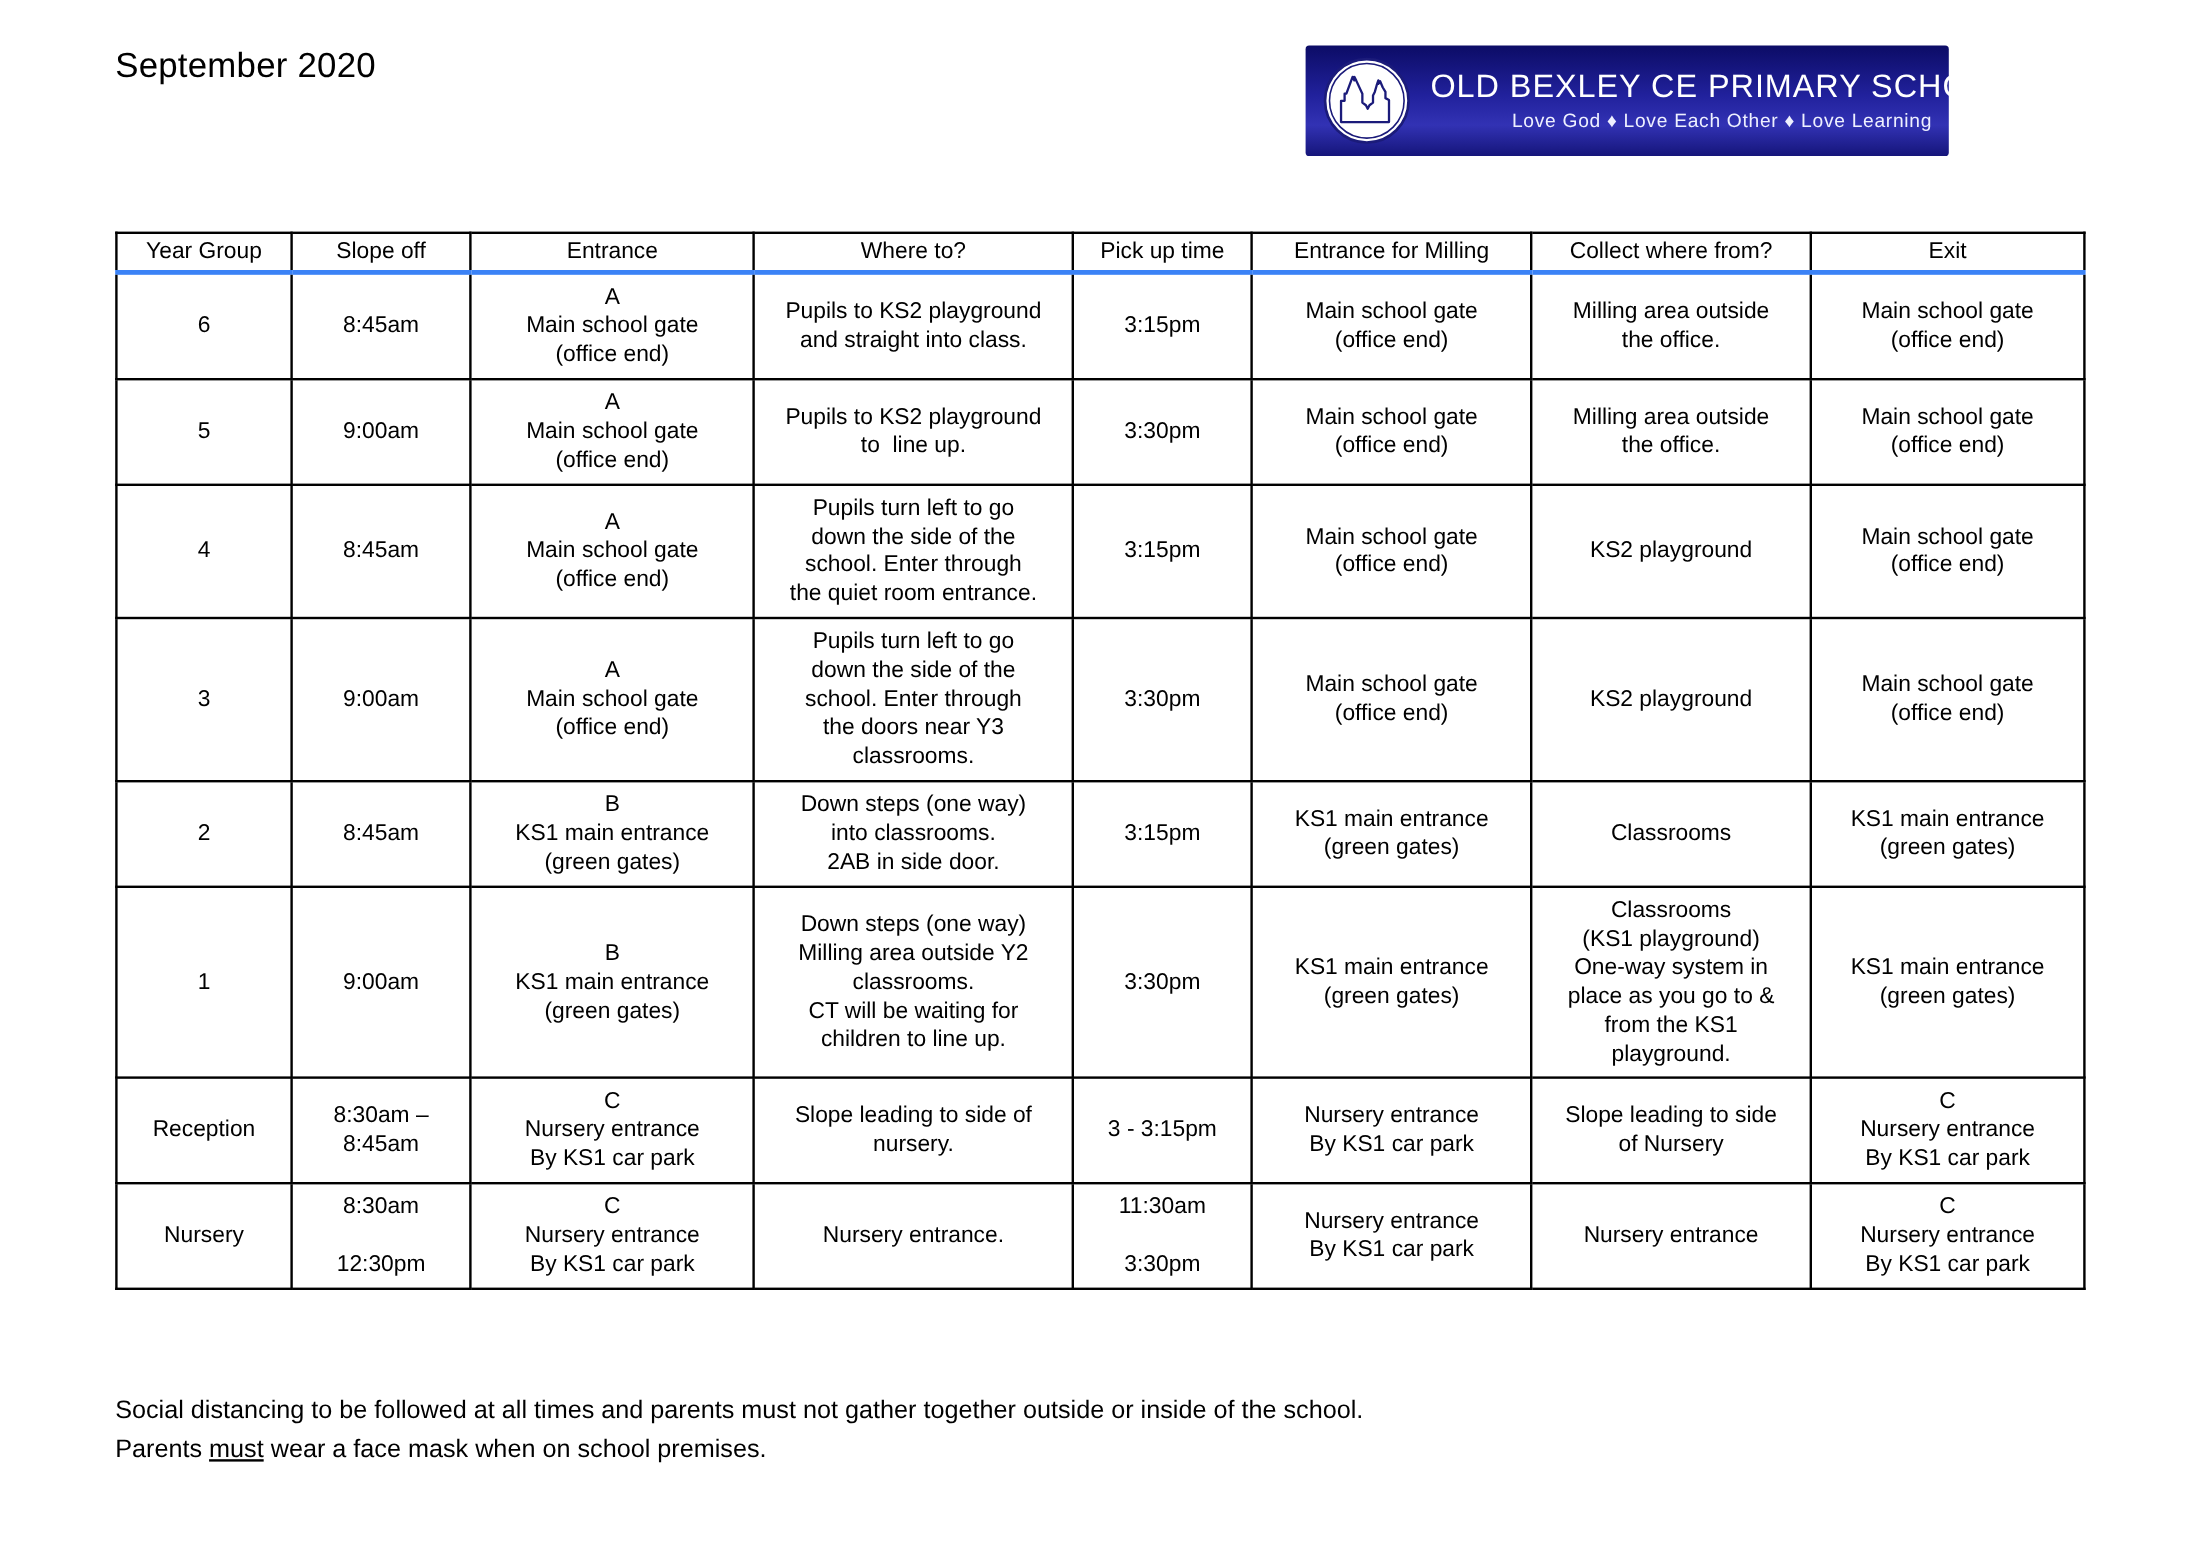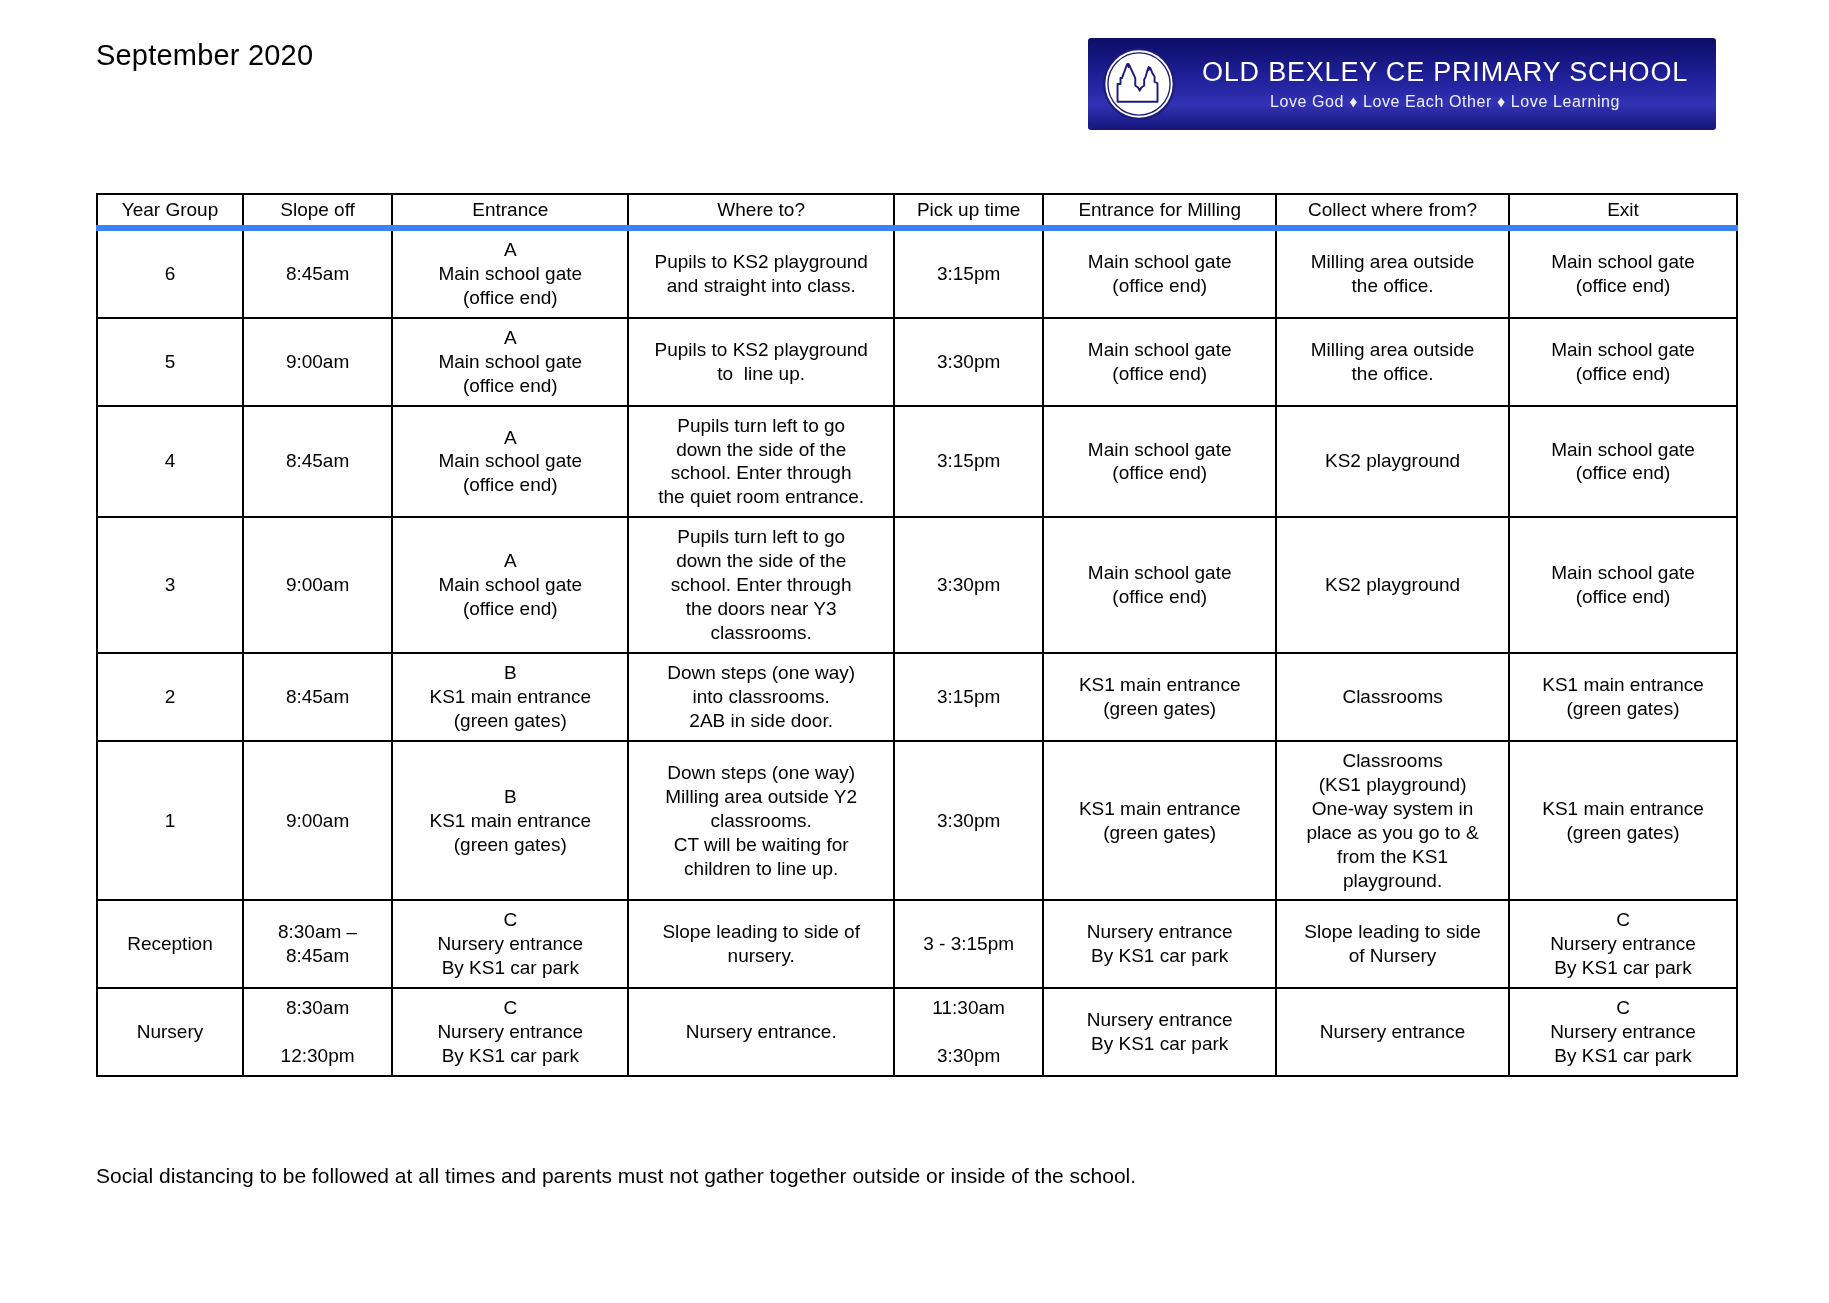--- a/index.html
+++ b/index.html
@@ -15,21 +15,21 @@
   
   .doc-title {
     position: absolute; left: 96px; top: 36px;
     font-size: 29px; font-weight: normal; line-height: 1.33;
     letter-spacing: 0.2px;
   }
 
   
   .banner {
     position: absolute; left: 1088px; top: 38px;
-    width: 628px; height: 92px;
+    width: 536px; height: 92px;
     background: linear-gradient(180deg, #0c0c66 0%, #21219c 45%, #3232b4 72%, #15157a 100%);
     border-radius: 3px;
     display: flex; align-items: center;
     padding: 0 18px 0 14px;
   }
   .banner .logo {
     width: 74px; height: 74px; flex: 0 0 auto;
     margin-right: 16px;
   }
   .banner-text { flex: 1; text-align: center; color: #fff; }
@@ -55,21 +55,21 @@
     text-align: center;
     vertical-align: middle;
     padding: 7px 8px;
     line-height: 1.26;
     white-space: pre-line;
     overflow: hidden;
   }
   table.timetable thead th {
     font-weight: 400;
     padding: 3px 4px;
-    border-bottom: 6px solid #3b82f6;
+    border-bottom: 4px solid #3b82f6;
     text-align: center;
   }
   col.w-year     { width: 8.9%; }
   col.w-drop     { width: 9.1%; }
   col.w-entrance { width: 14.4%; }
   col.w-where    { width: 16.2%; }
   col.w-pickup   { width: 9.1%; }
   col.w-parents  { width: 14.2%; }
   col.w-collect  { width: 14.2%; }
   col.w-exit     { width: 13.9%; }
@@ -265,13 +265,14 @@
         <td>Nursery entrance</td>
         <td>C
 Nursery entrance
 By KS1 car park</td>
       </tr>
     </tbody>
 </table>
 
 <div class="notes">
   <div>Social distancing to be followed at all times and parents must not gather together outside or inside of the school.</div>
+  <div><span>Parents </span><span class="u">must</span><span> wear a face mask when on school premises.</span></div>
 </div>
 
 </body></html>

